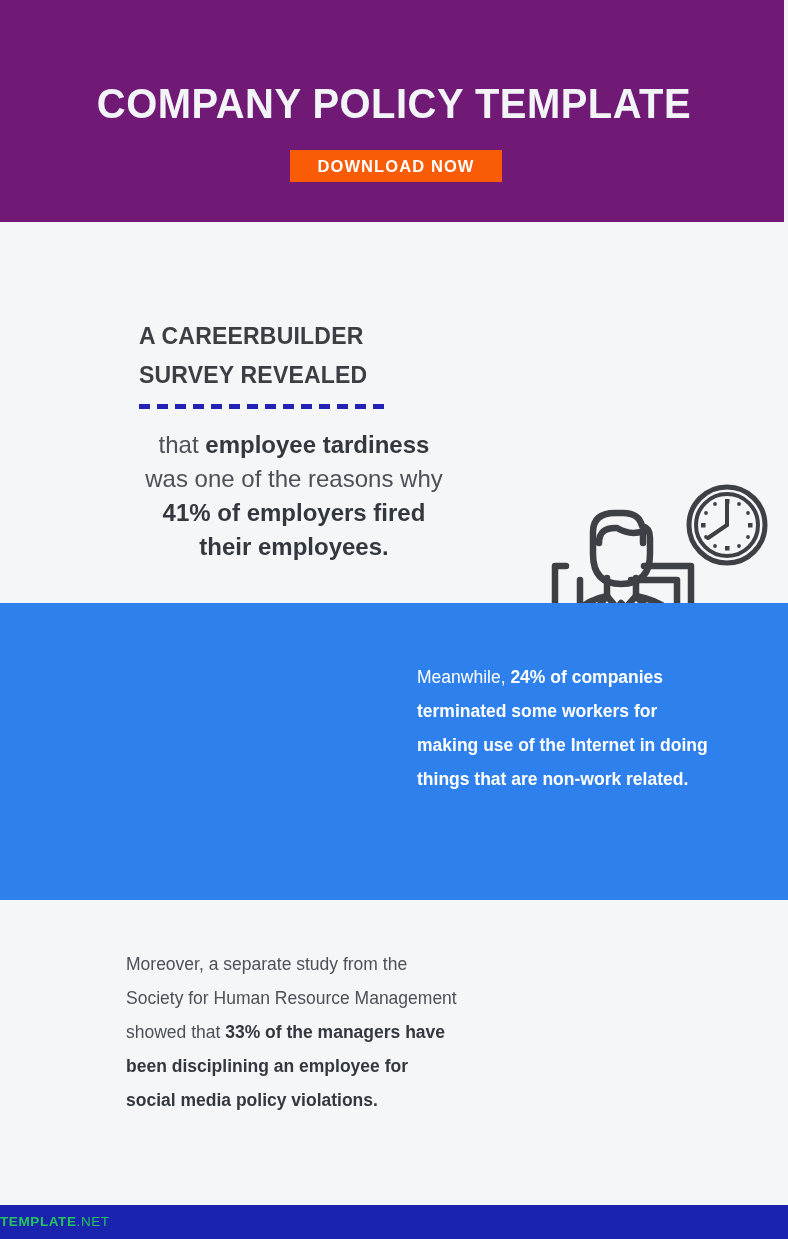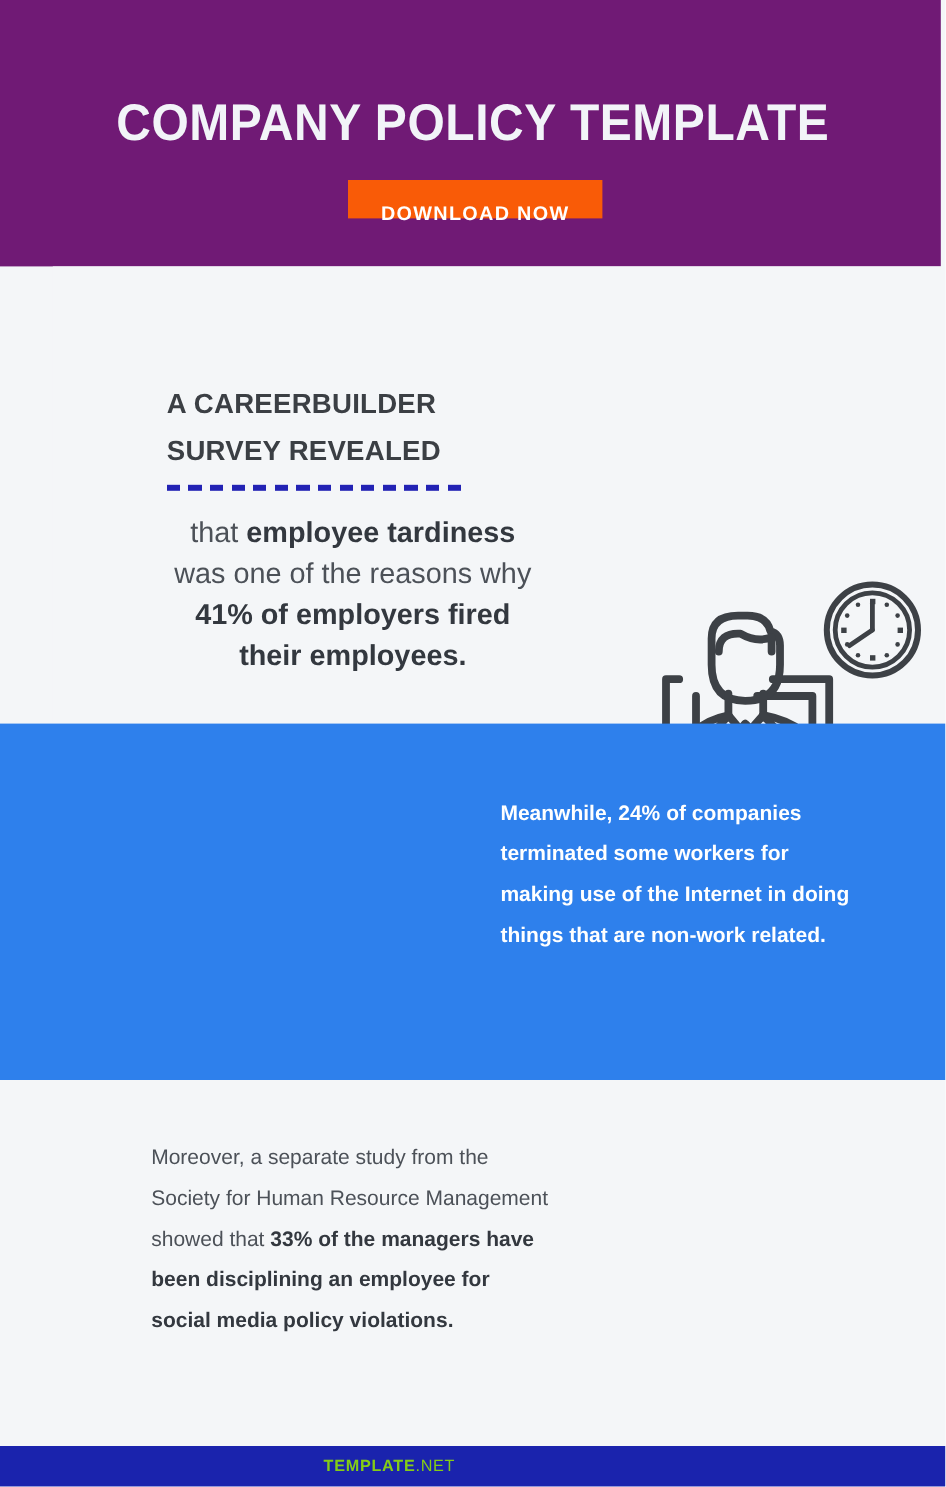--- a/index.html
+++ b/index.html
@@ -47,21 +47,21 @@
     height: 32px;
     background: #f95b07;
     border: none;
     color: #ffffff;
     font-family: "Liberation Sans Narrow", "Liberation Sans", sans-serif;
     font-size: 16.5px;
     font-weight: bold;
     letter-spacing: 1.1px;
     line-height: 32px;
     text-align: center;
-    padding: 12px;
+    padding: 0;
     cursor: pointer;
   }
 
   
   .sec1 {
     position: absolute;
     left: 0; top: 222px;
     width: 788px;
     height: 381px;
     background: #f4f6f8;
@@ -129,21 +129,21 @@
   }
   .sec2-body {
     position: absolute;
     left: 417px; top: 57px;
     width: 300px;
     color: #ffffff;
     font-size: 17.5px;
     line-height: 34px;
   }
   .sec2-body b { font-weight: bold; text-align: center; }
-  .sec2-body .lead { font-weight: bold; }
+  .sec2-body .lead { font-weight: normal; }
 
   
   .sec3 {
     position: absolute;
     left: 0; top: 900px;
     width: 788px;
     height: 305px;
     background: #f4f6f8;
   }
   .sec3-body {
@@ -163,22 +163,21 @@
     width: 788px;
     height: 34px;
     background: #1a23ad;
   }
   .footer-logo {
     position: absolute;
     left: 0; top: 0;
     width: 649px;
     height: 34px;
     line-height: 34px;
-    text-align: center;
-    color: #84cc16;
+    color: #22c55e;
     font-size: 13.5px;
     letter-spacing: 0.6px;
   }
   .footer-logo .b { font-weight: bold; }
   .footer-logo .n { font-weight: normal; }
 
   
   .art-worker   { position: absolute; left: 475px; top: 258px; }
 </style>
 </head>

